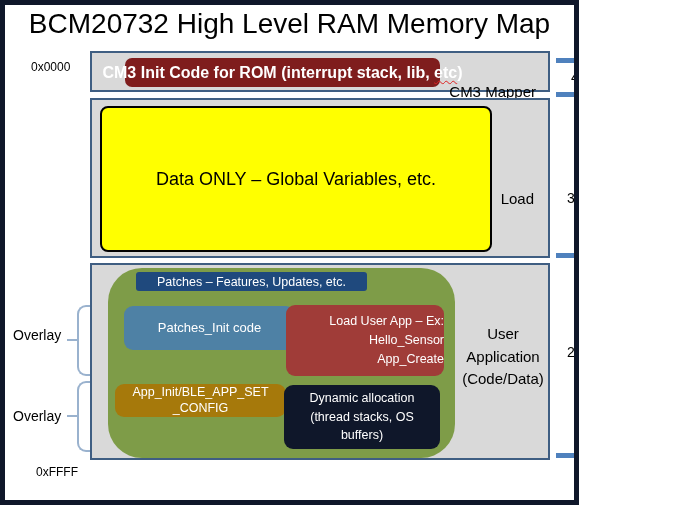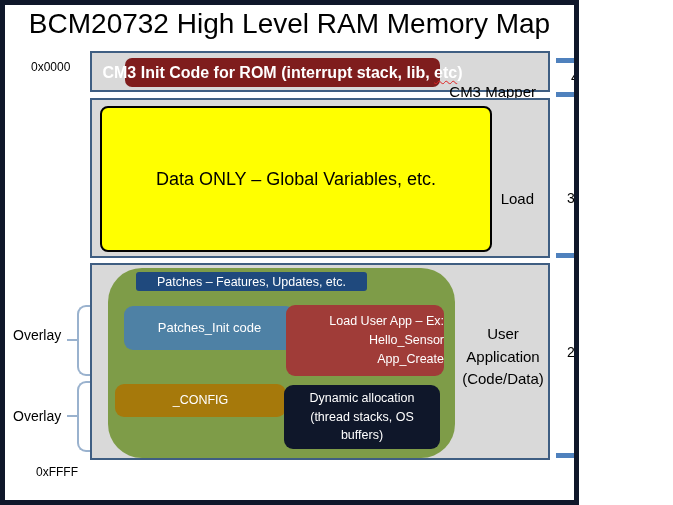--- a/index.html
+++ b/index.html
@@ -129,20 +129,21 @@
   <div class="section sec-user">
     <div class="green-box">
       <div class="navy-bar">Patches – Features, Updates, etc.</div>
       <div class="sub-box box-teal">Patches_Init code</div>
       <div class="sub-box box-red">
         <span>Load User App – Ex:</span>
         <span>Hello_Sensor</span>
         <span>App_Create</span>
       </div>
       <div class="sub-box box-gold">
+        <span>App_Init/BLE_APP_SET</span>
         <span>_CONFIG</span>
       </div>
       <div class="sub-box box-dyn">
         <span>Dynamic allocation</span>
         <span>(thread stacks, OS</span>
         <span>buffers)</span>
       </div>
     </div>
     <div class="user-label">
       <div>User</div>

